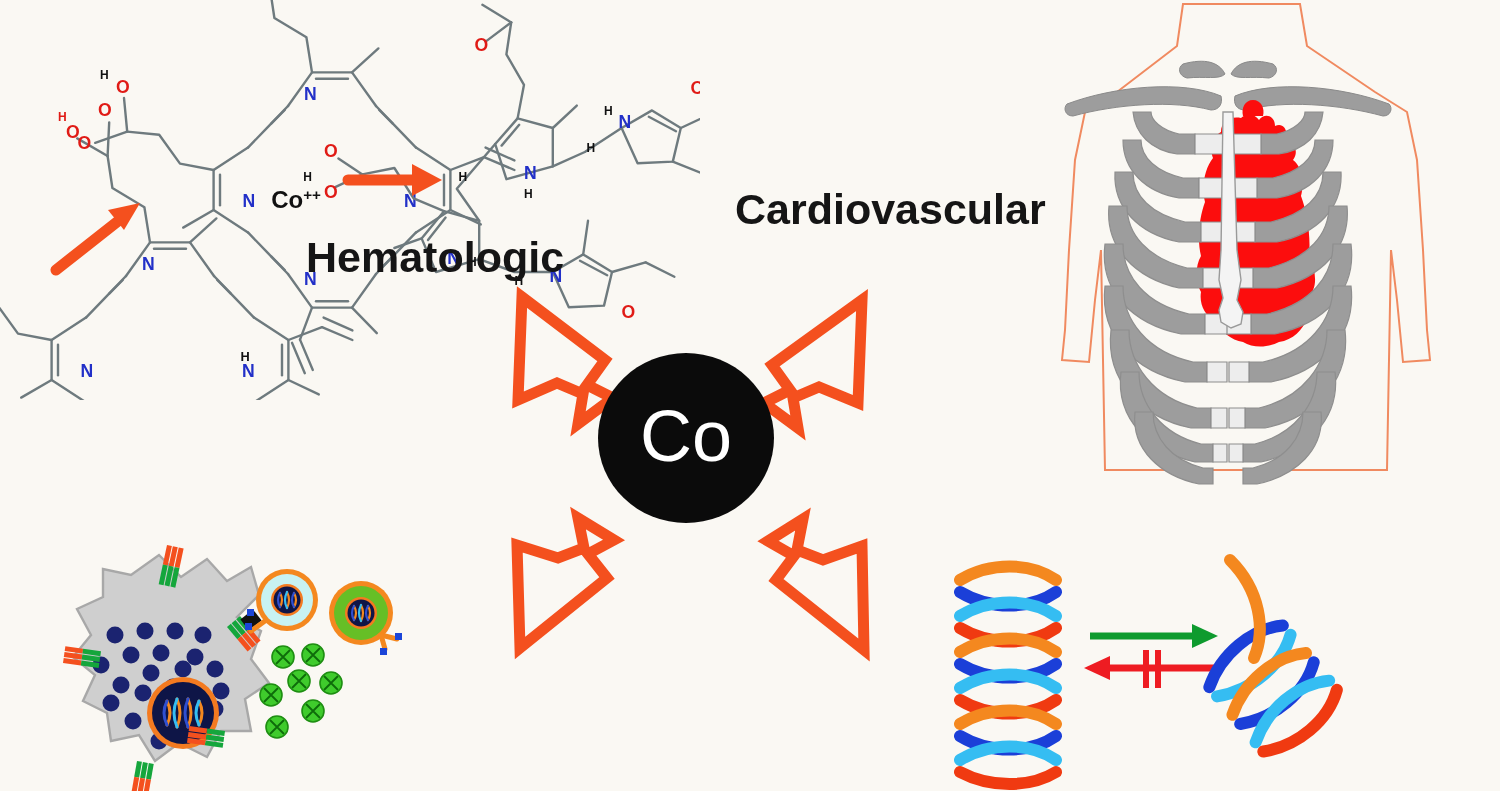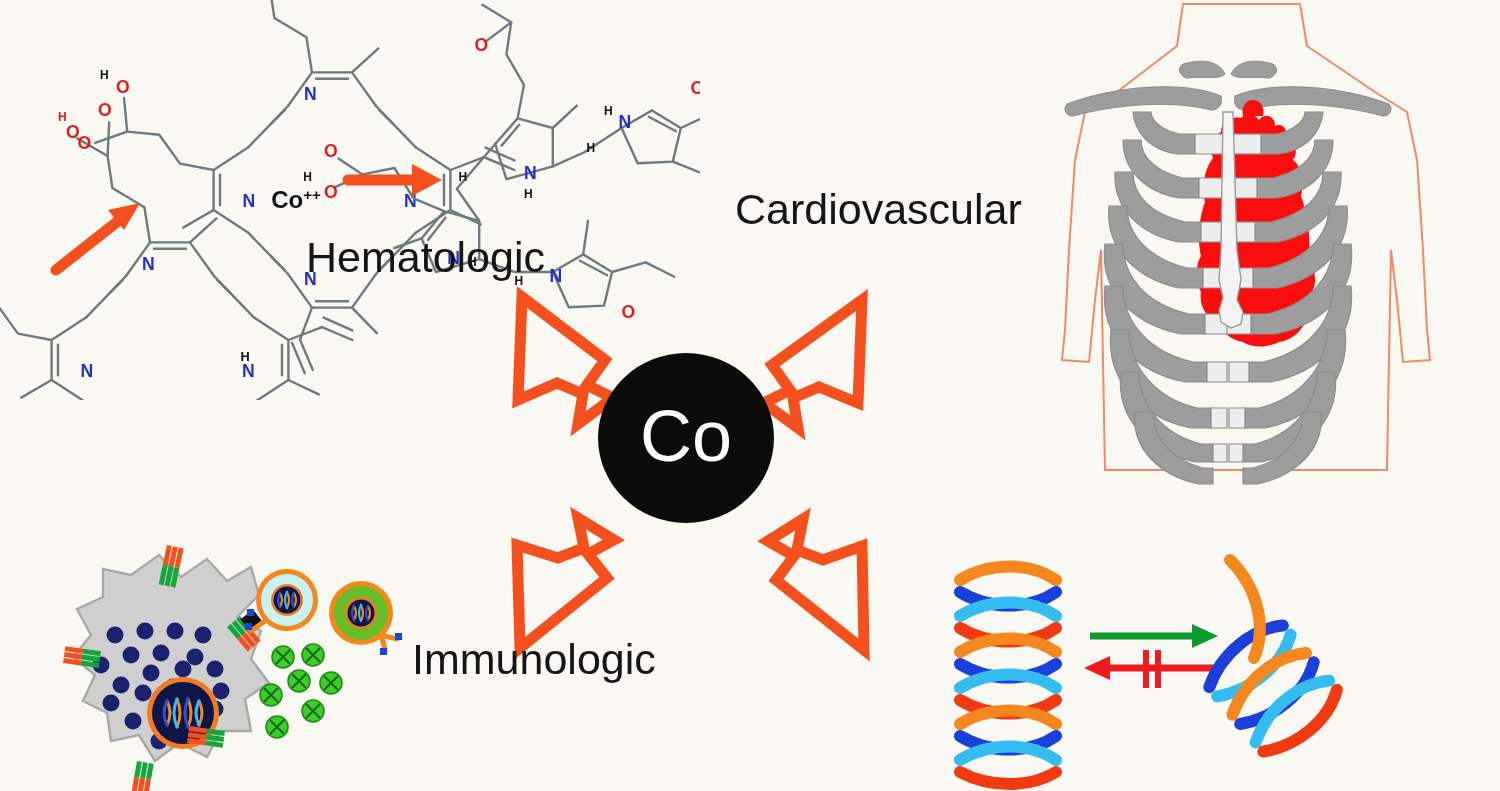--- a/index.html
+++ b/index.html
@@ -25,21 +25,21 @@
     font-family:"Liberation Sans", sans-serif;
     letter-spacing:0px;font-weight:400;
     transform:translateY(-2px);
   }
 
   
   .cat-label{
     color:#151515;
     font-family:"Liberation Sans", sans-serif;
     font-size:43px;line-height:1;white-space:nowrap;
-    font-weight:400;
+    font-weight:700;
   }
   #label-hematologic{left:306px;top:236px;}
   #label-cardiovascular{left:735px;top:188px;}
   #label-immunologic{left:412px;top:638px;}
   #label-genotoxic{left:745px;top:638px;}
 
   
   .svg-layer{position:absolute;left:0;top:0;width:1500px;height:791px;pointer-events:none;}
   .svg-box{position:absolute;}
 </style>
@@ -573,16 +573,15 @@
   </svg>
 
   <div class="abs" id="co-node" style="background: rgb(11, 11, 11);">
     <span class="co-label" style="color: rgb(255, 255, 255);">Co</span>
   </div>
 
   <div class="abs cat-label" id="label-hematologic">Hematologic</div>
 
   <div class="abs cat-label" id="label-cardiovascular">Cardiovascular</div>
 
-  <div class="abs cat-label" id="label-immunologic">Immunologic</div>
 
 
 </div>
 
 </body></html>

